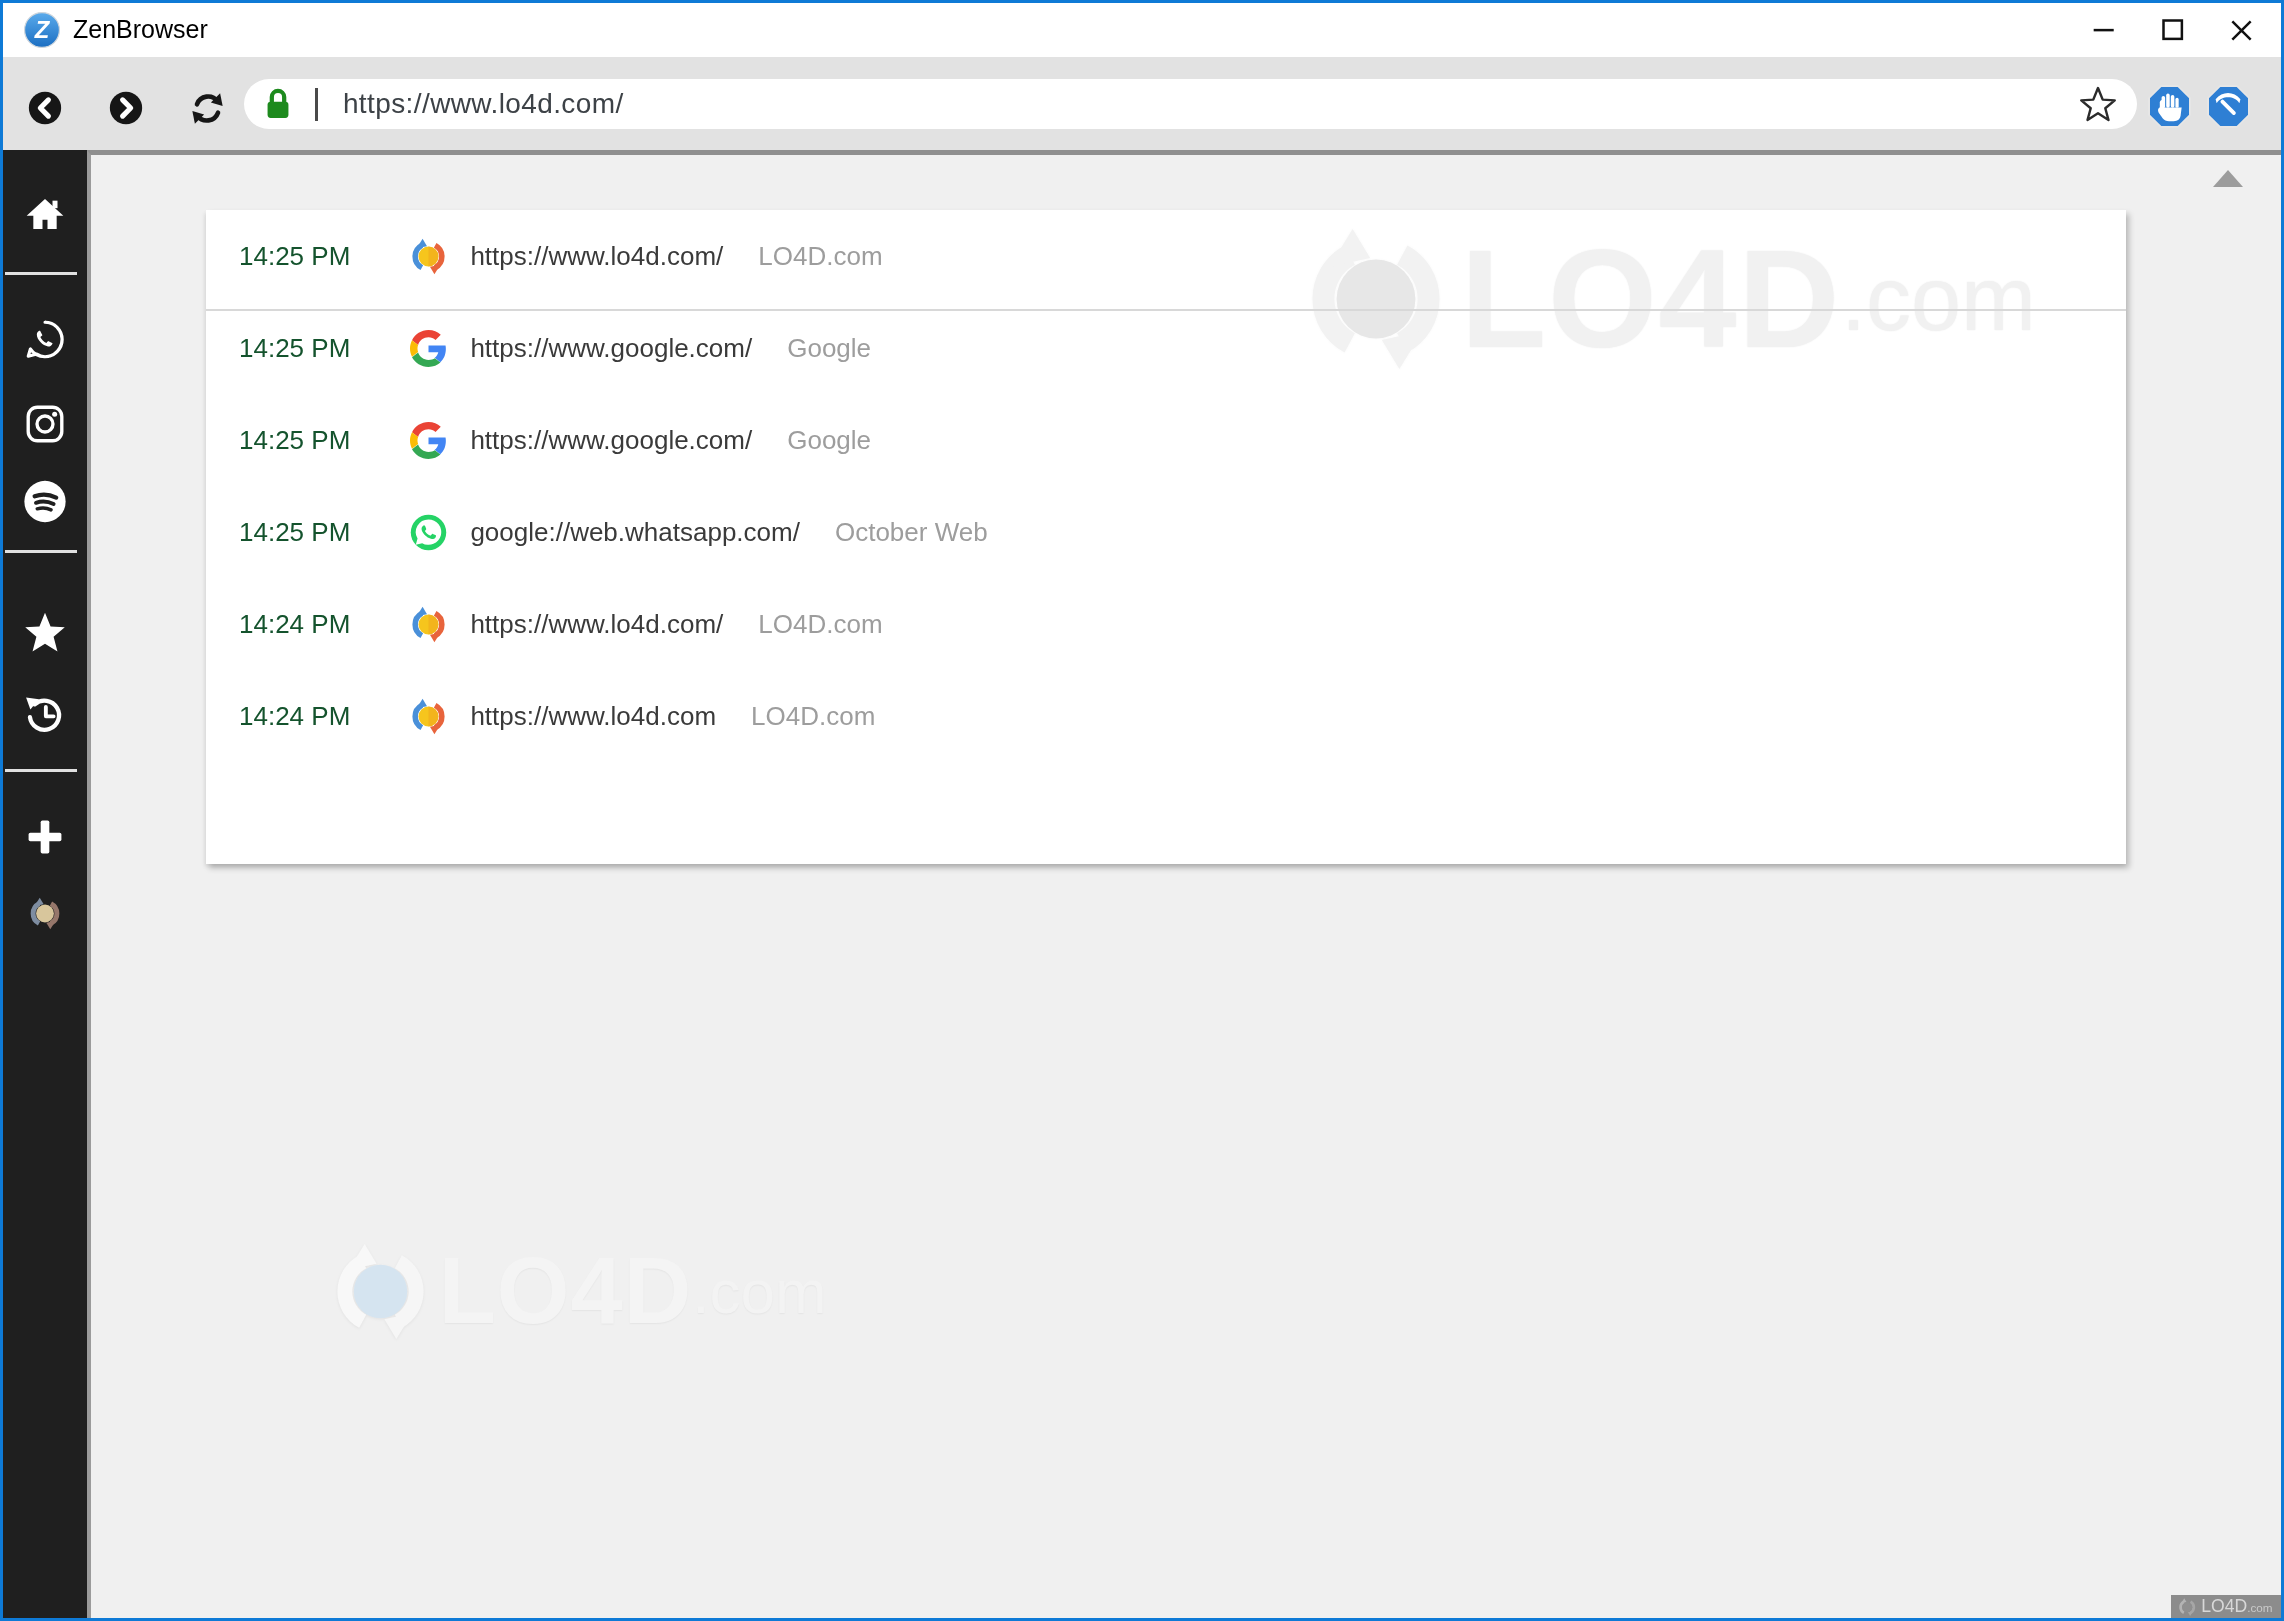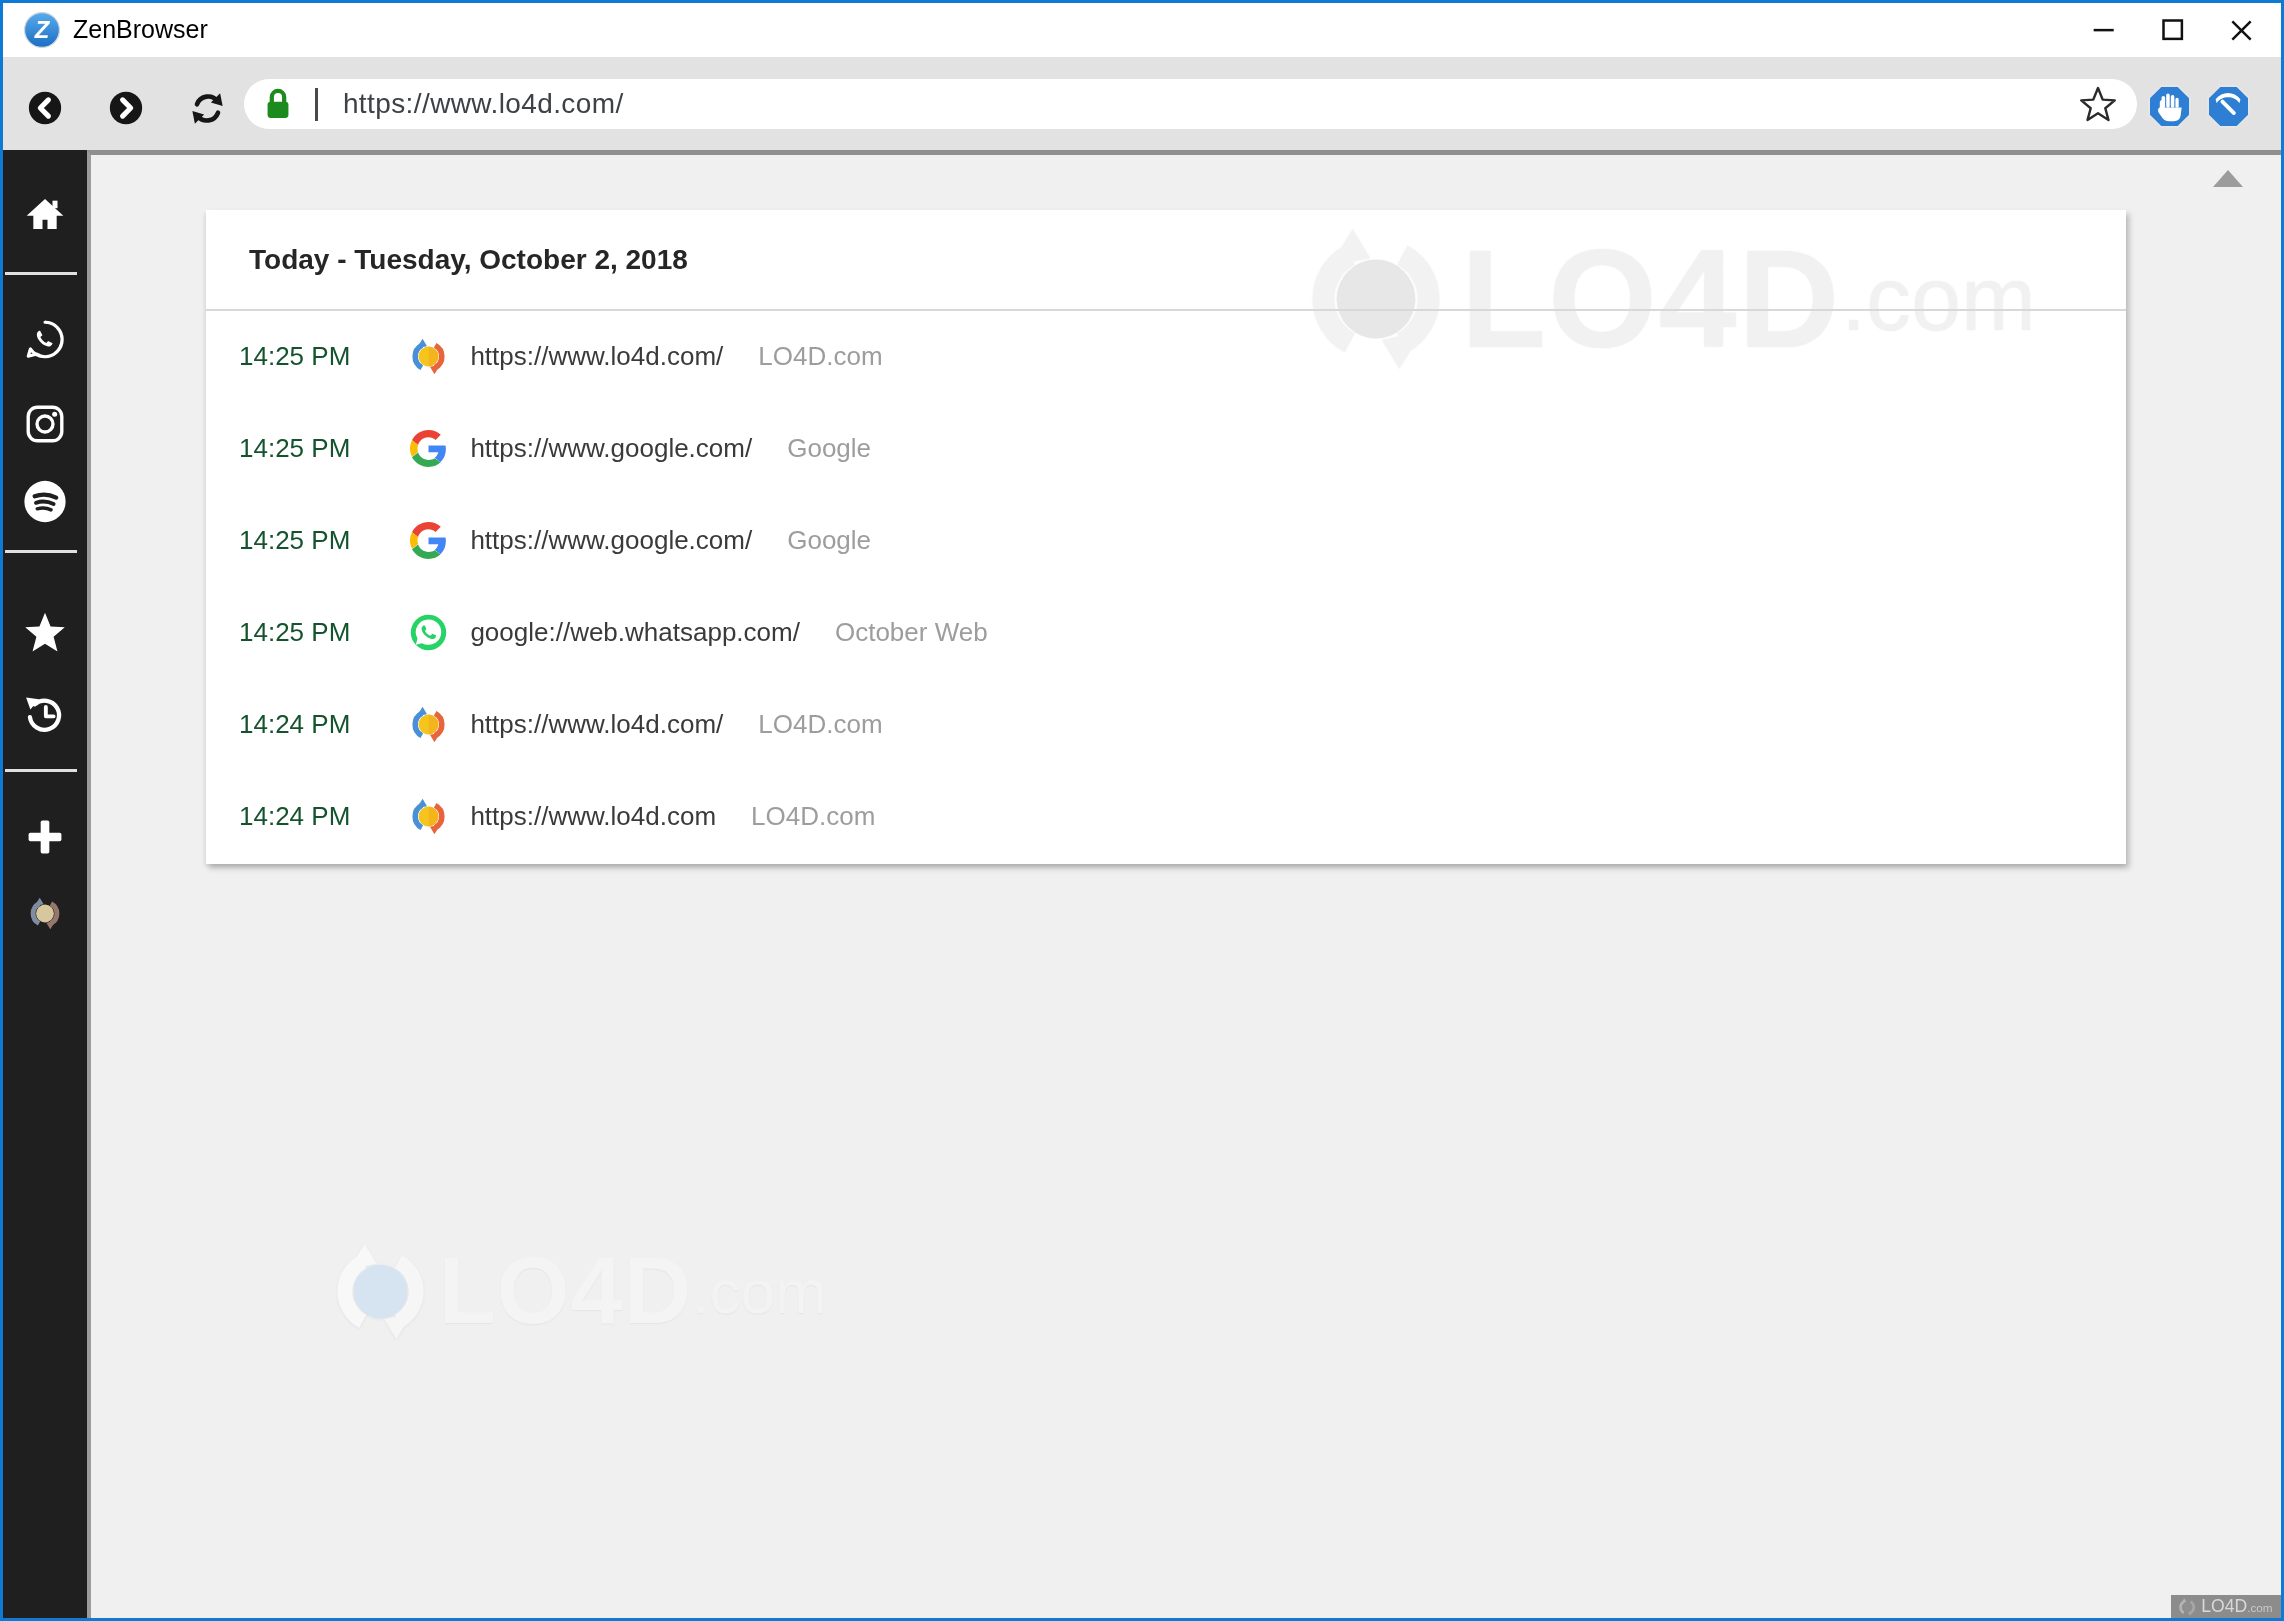--- a/index.html
+++ b/index.html
@@ -232,21 +232,20 @@
         <svg viewBox="0 0 100 100">
           <path d="M32 80 A34 34 0 0 1 32 20" fill="none" stroke="#f2f2f2" stroke-width="15"></path>
           <polygon points="18,28 46,22 34,2" fill="#f2f2f2"></polygon>
           <path d="M68 20 A34 34 0 0 1 68 80" fill="none" stroke="#f2f2f2" stroke-width="15"></path>
           <polygon points="82,72 54,78 66,98" fill="#f2f2f2"></polygon>
           <circle cx="50" cy="50" r="27" fill="#e7e7e7"></circle>
         </svg>
         <span class="wm-big">LO4D</span>
           <span class="wm-small">.com</span>
       </div>
-      <div class="panel-header">Today - Tuesday, October 2, 2018</div>
       <div class="panel-divider"></div>
       <div class="history-list">
   <div class="hrow">
     <div class="htime">14:25 PM</div>
     <div class="hfav"><svg viewBox="0 0 100 100">
     <path d="M32 80 A34 34 0 0 1 32 20" fill="none" stroke="#4a90d9" stroke-width="15"></path>
     <polygon points="18,28 46,22 34,2" fill="#4a90d9"></polygon>
     <path d="M68 20 A34 34 0 0 1 68 80" fill="none" stroke="#e8643c" stroke-width="15"></path>
     <polygon points="82,72 54,78 66,98" fill="#e8643c"></polygon>
     <circle cx="50" cy="50" r="27" fill="#f6c51d"></circle>

